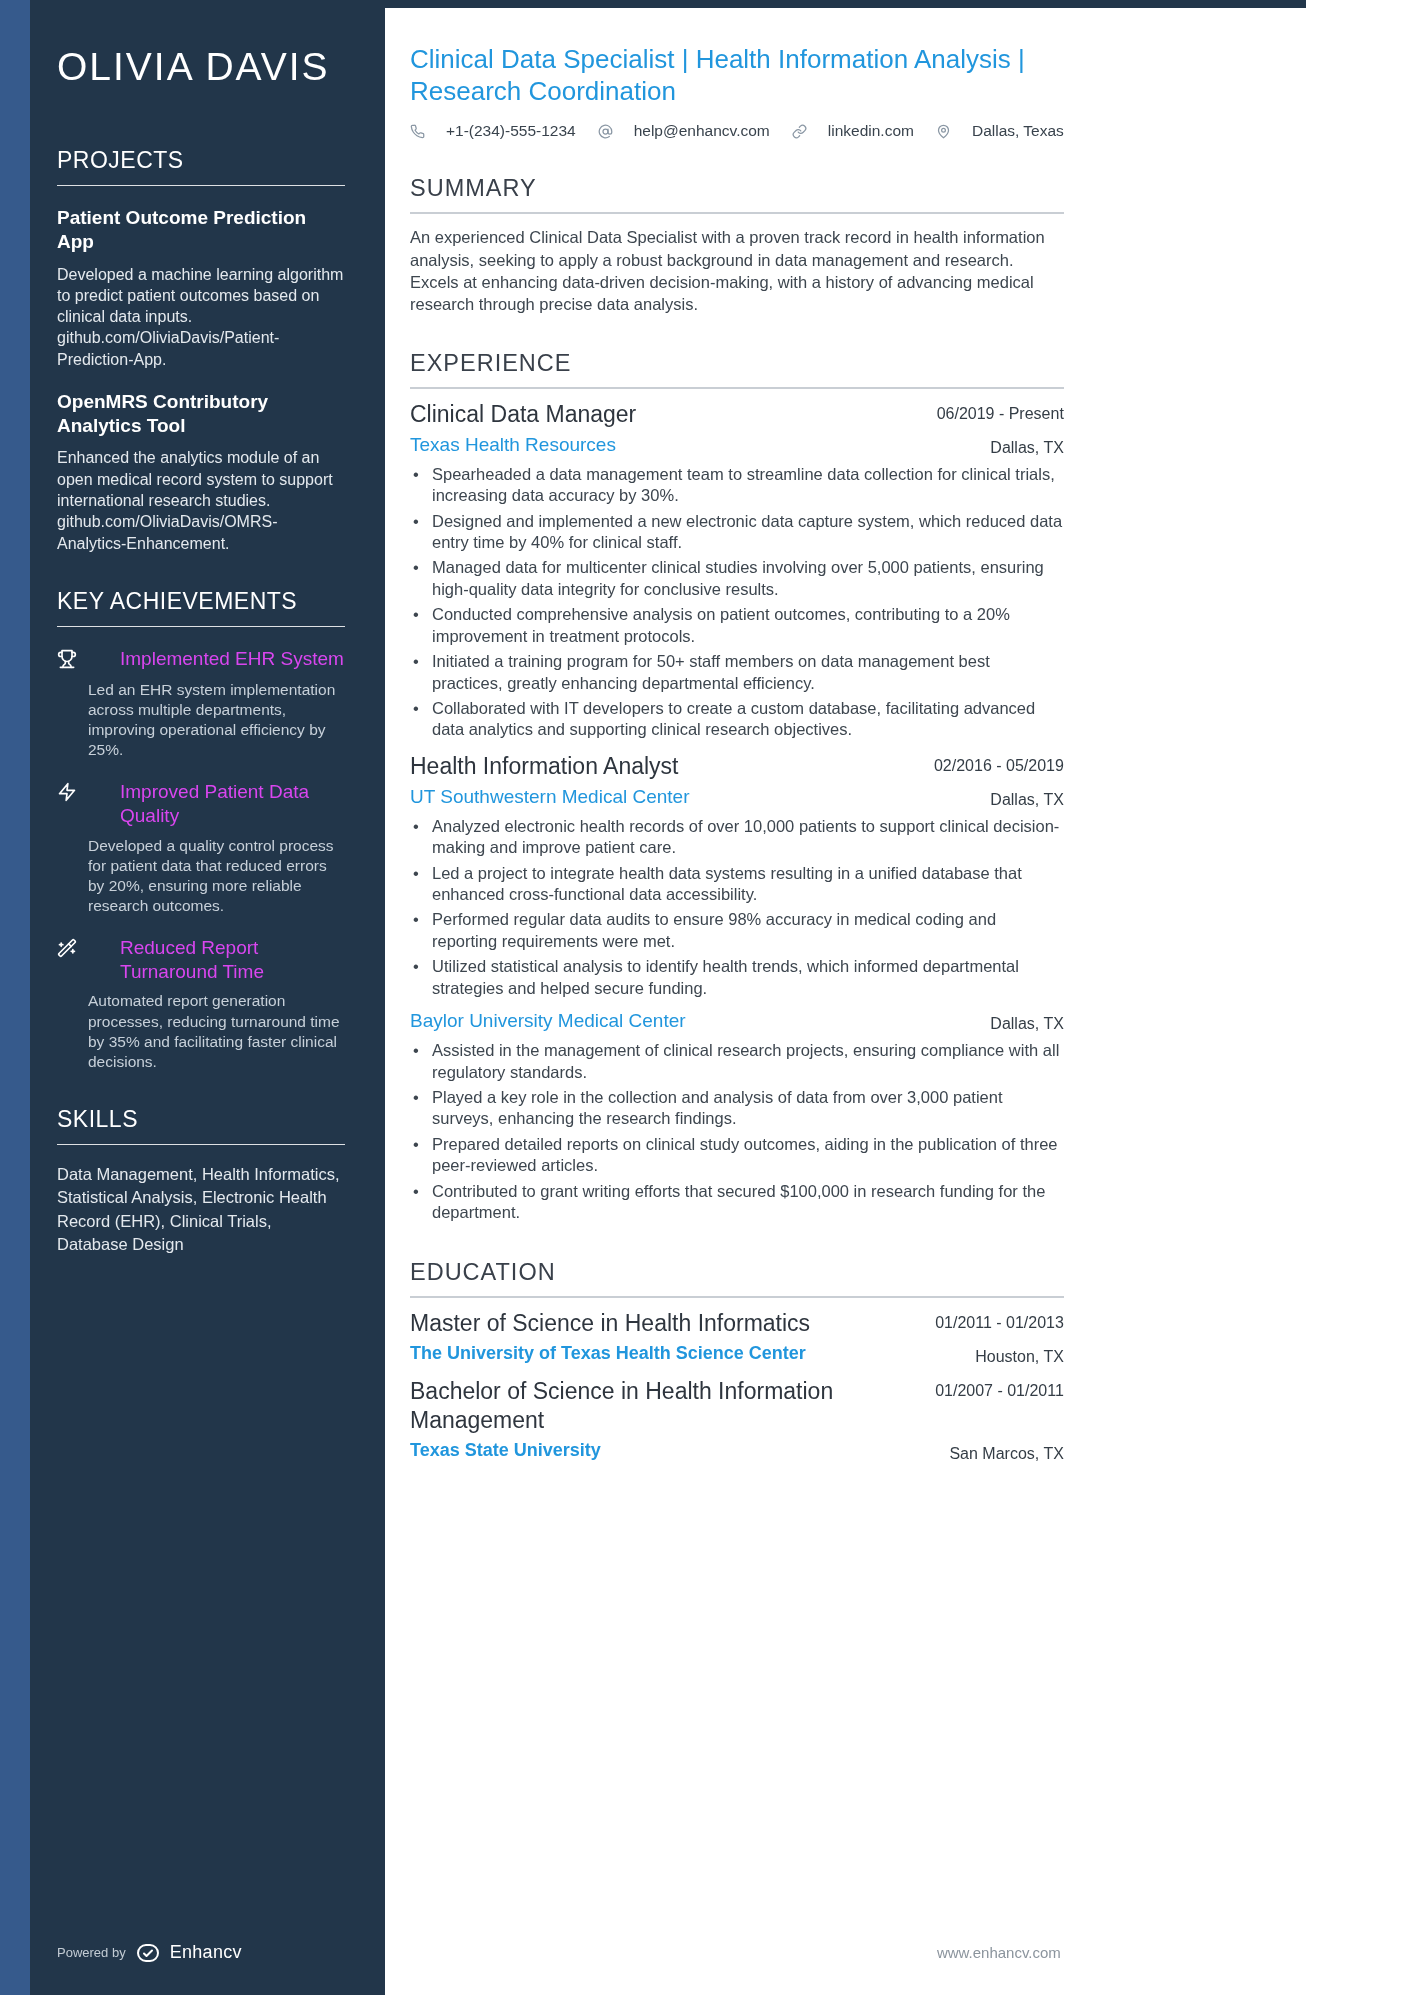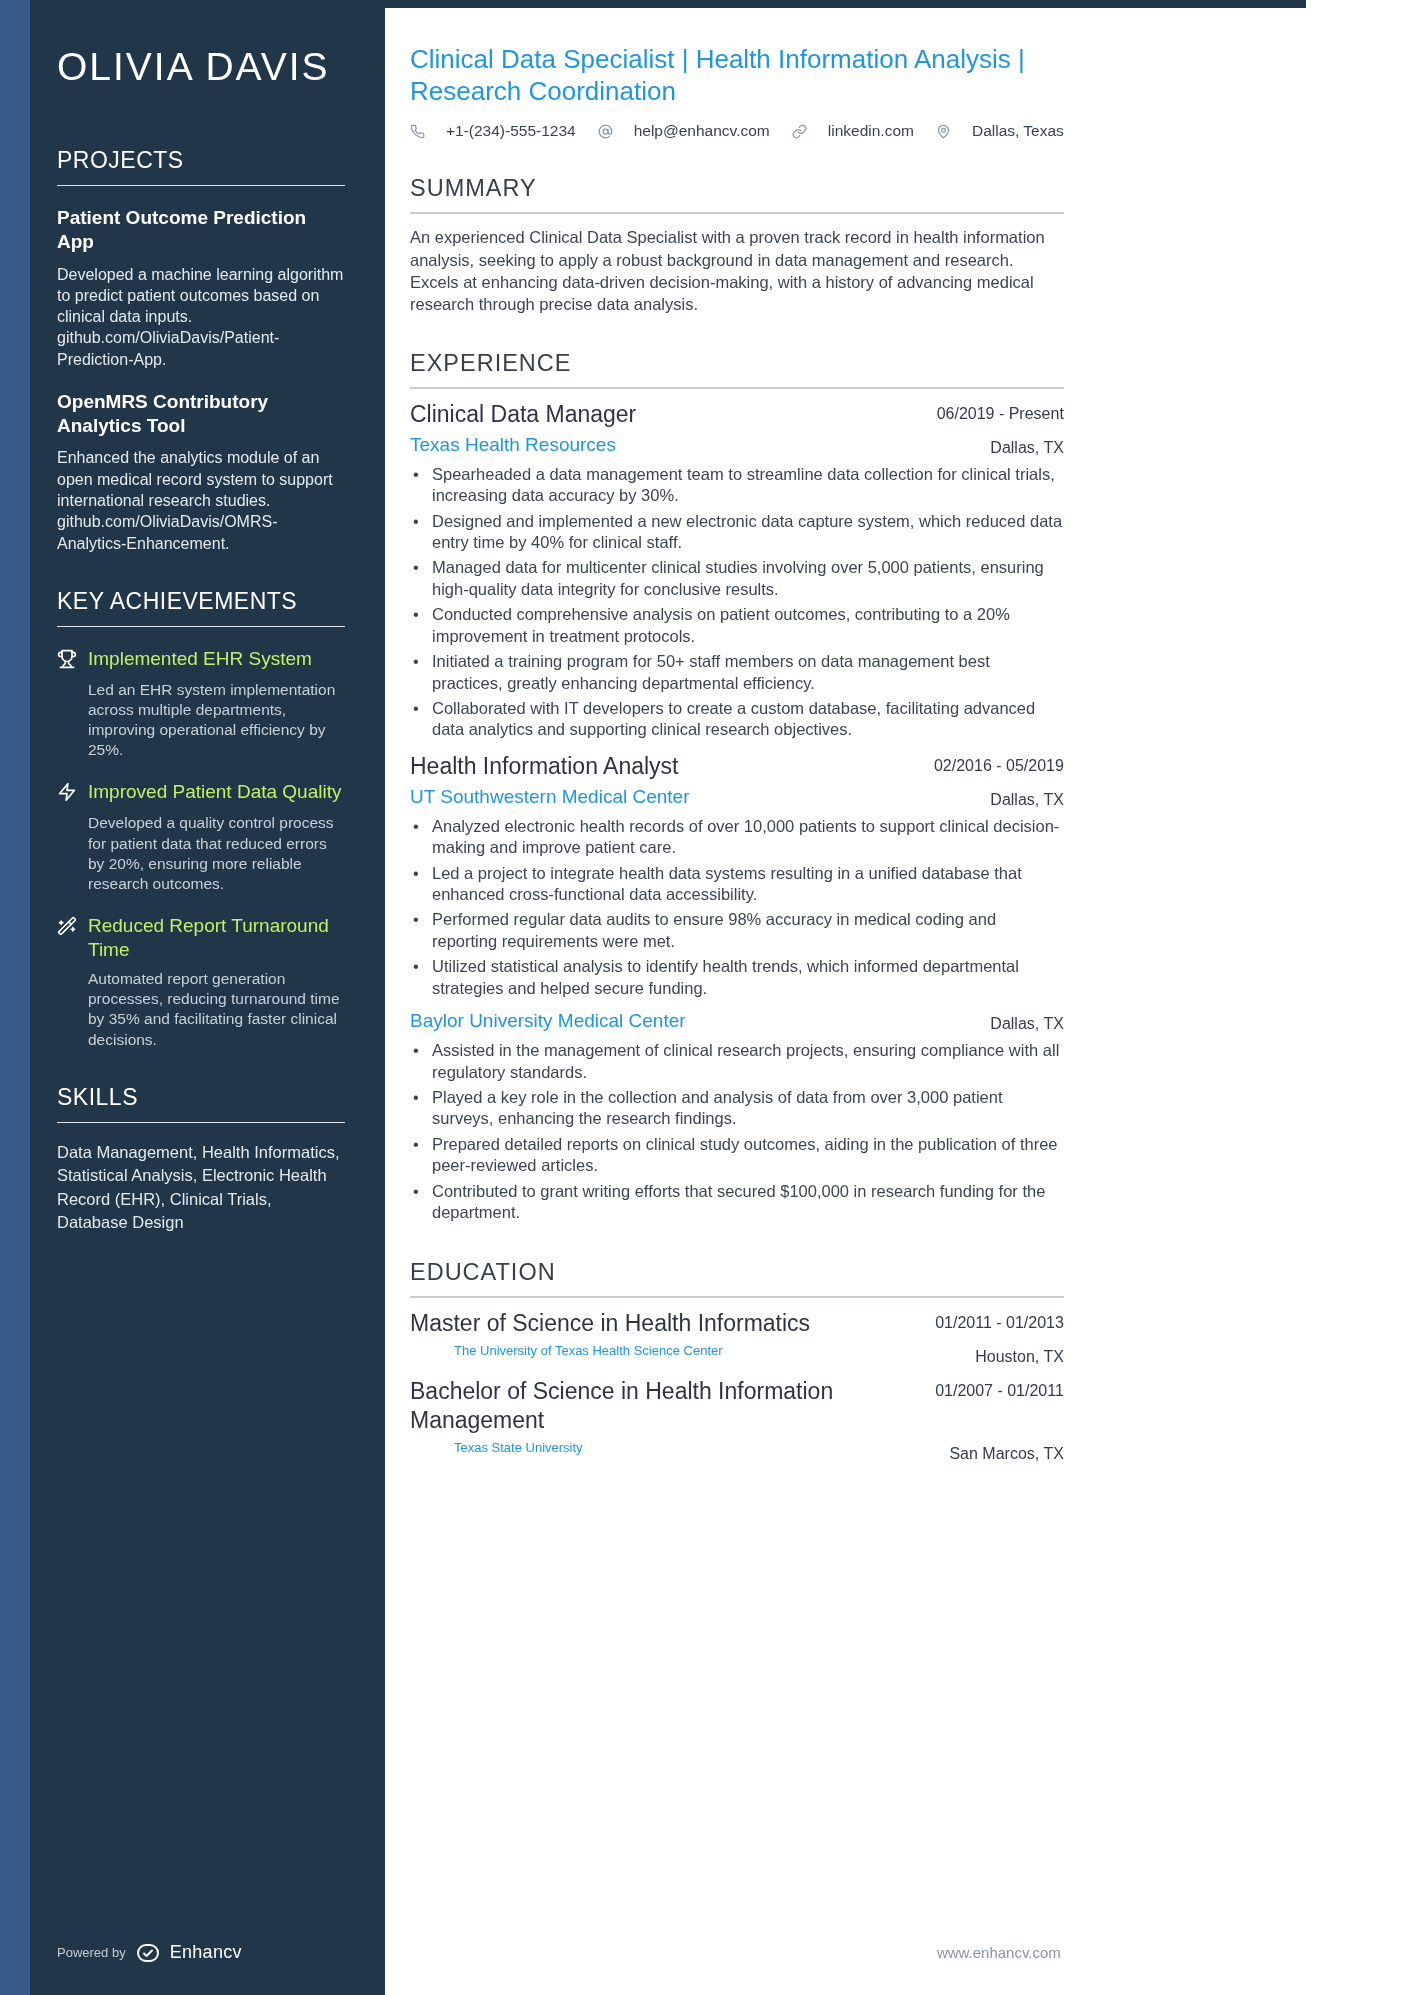--- a/index.html
+++ b/index.html
@@ -56,21 +56,21 @@
   .achievement {
     display:grid; grid-template-columns:31px 1fr;
     margin-top:20px;
   }
   .ach-icon { padding-top:2px; }
   .ach-icon svg {
     width:20px; height:20px; fill:none; stroke:#fff;
     stroke-width:2; stroke-linecap:round; stroke-linejoin:round;
   }
   .ach-title {
-    font-size:19px; font-weight:500; color:#bef264; line-height:1.27;
+    font-size:19px; font-weight:500; color:#d946ef; line-height:1.27;margin-left:32px;
   }
   .ach-desc {
     grid-column:2;
     margin-top:7px;
     font-size:15.5px; color:var(--sidebar-muted,#c7d0d9); line-height:1.3;
   }
   .sidebar-footer {
     position:absolute; left:57px; bottom:32px;
     display:flex; align-items:center; gap:9px;
   }
@@ -130,21 +130,21 @@
   .bullets li {
     position:relative; padding-left:22px;
     font-size:16.5px; line-height:1.3; color:var(--body,#3d464f);
     margin-bottom:4px;
   }
   .bullets li::before {
     content:"•"; position:absolute; left:3px; top:0; color:var(--body,#3d464f);
   }
   .edu-item { margin-top:11px; }
   .degree { font-size:23px; font-weight:500; color:#2e353e; line-height:1.27; max-width:480px; }
-  .school { font-size:13px; font-weight:400; color:var(--accent,#2196dd);margin-left:44px; }
+  .school { font-size:18px; font-weight:700; color:var(--accent,#2196dd); }
   .main-footer {
     position:absolute; right:360px; bottom:34px;
     font-size:15px; color:var(--footer-muted,#8b949d);
   }
 </style>
 </head>
 <body>
 
 <div class="page">
 

